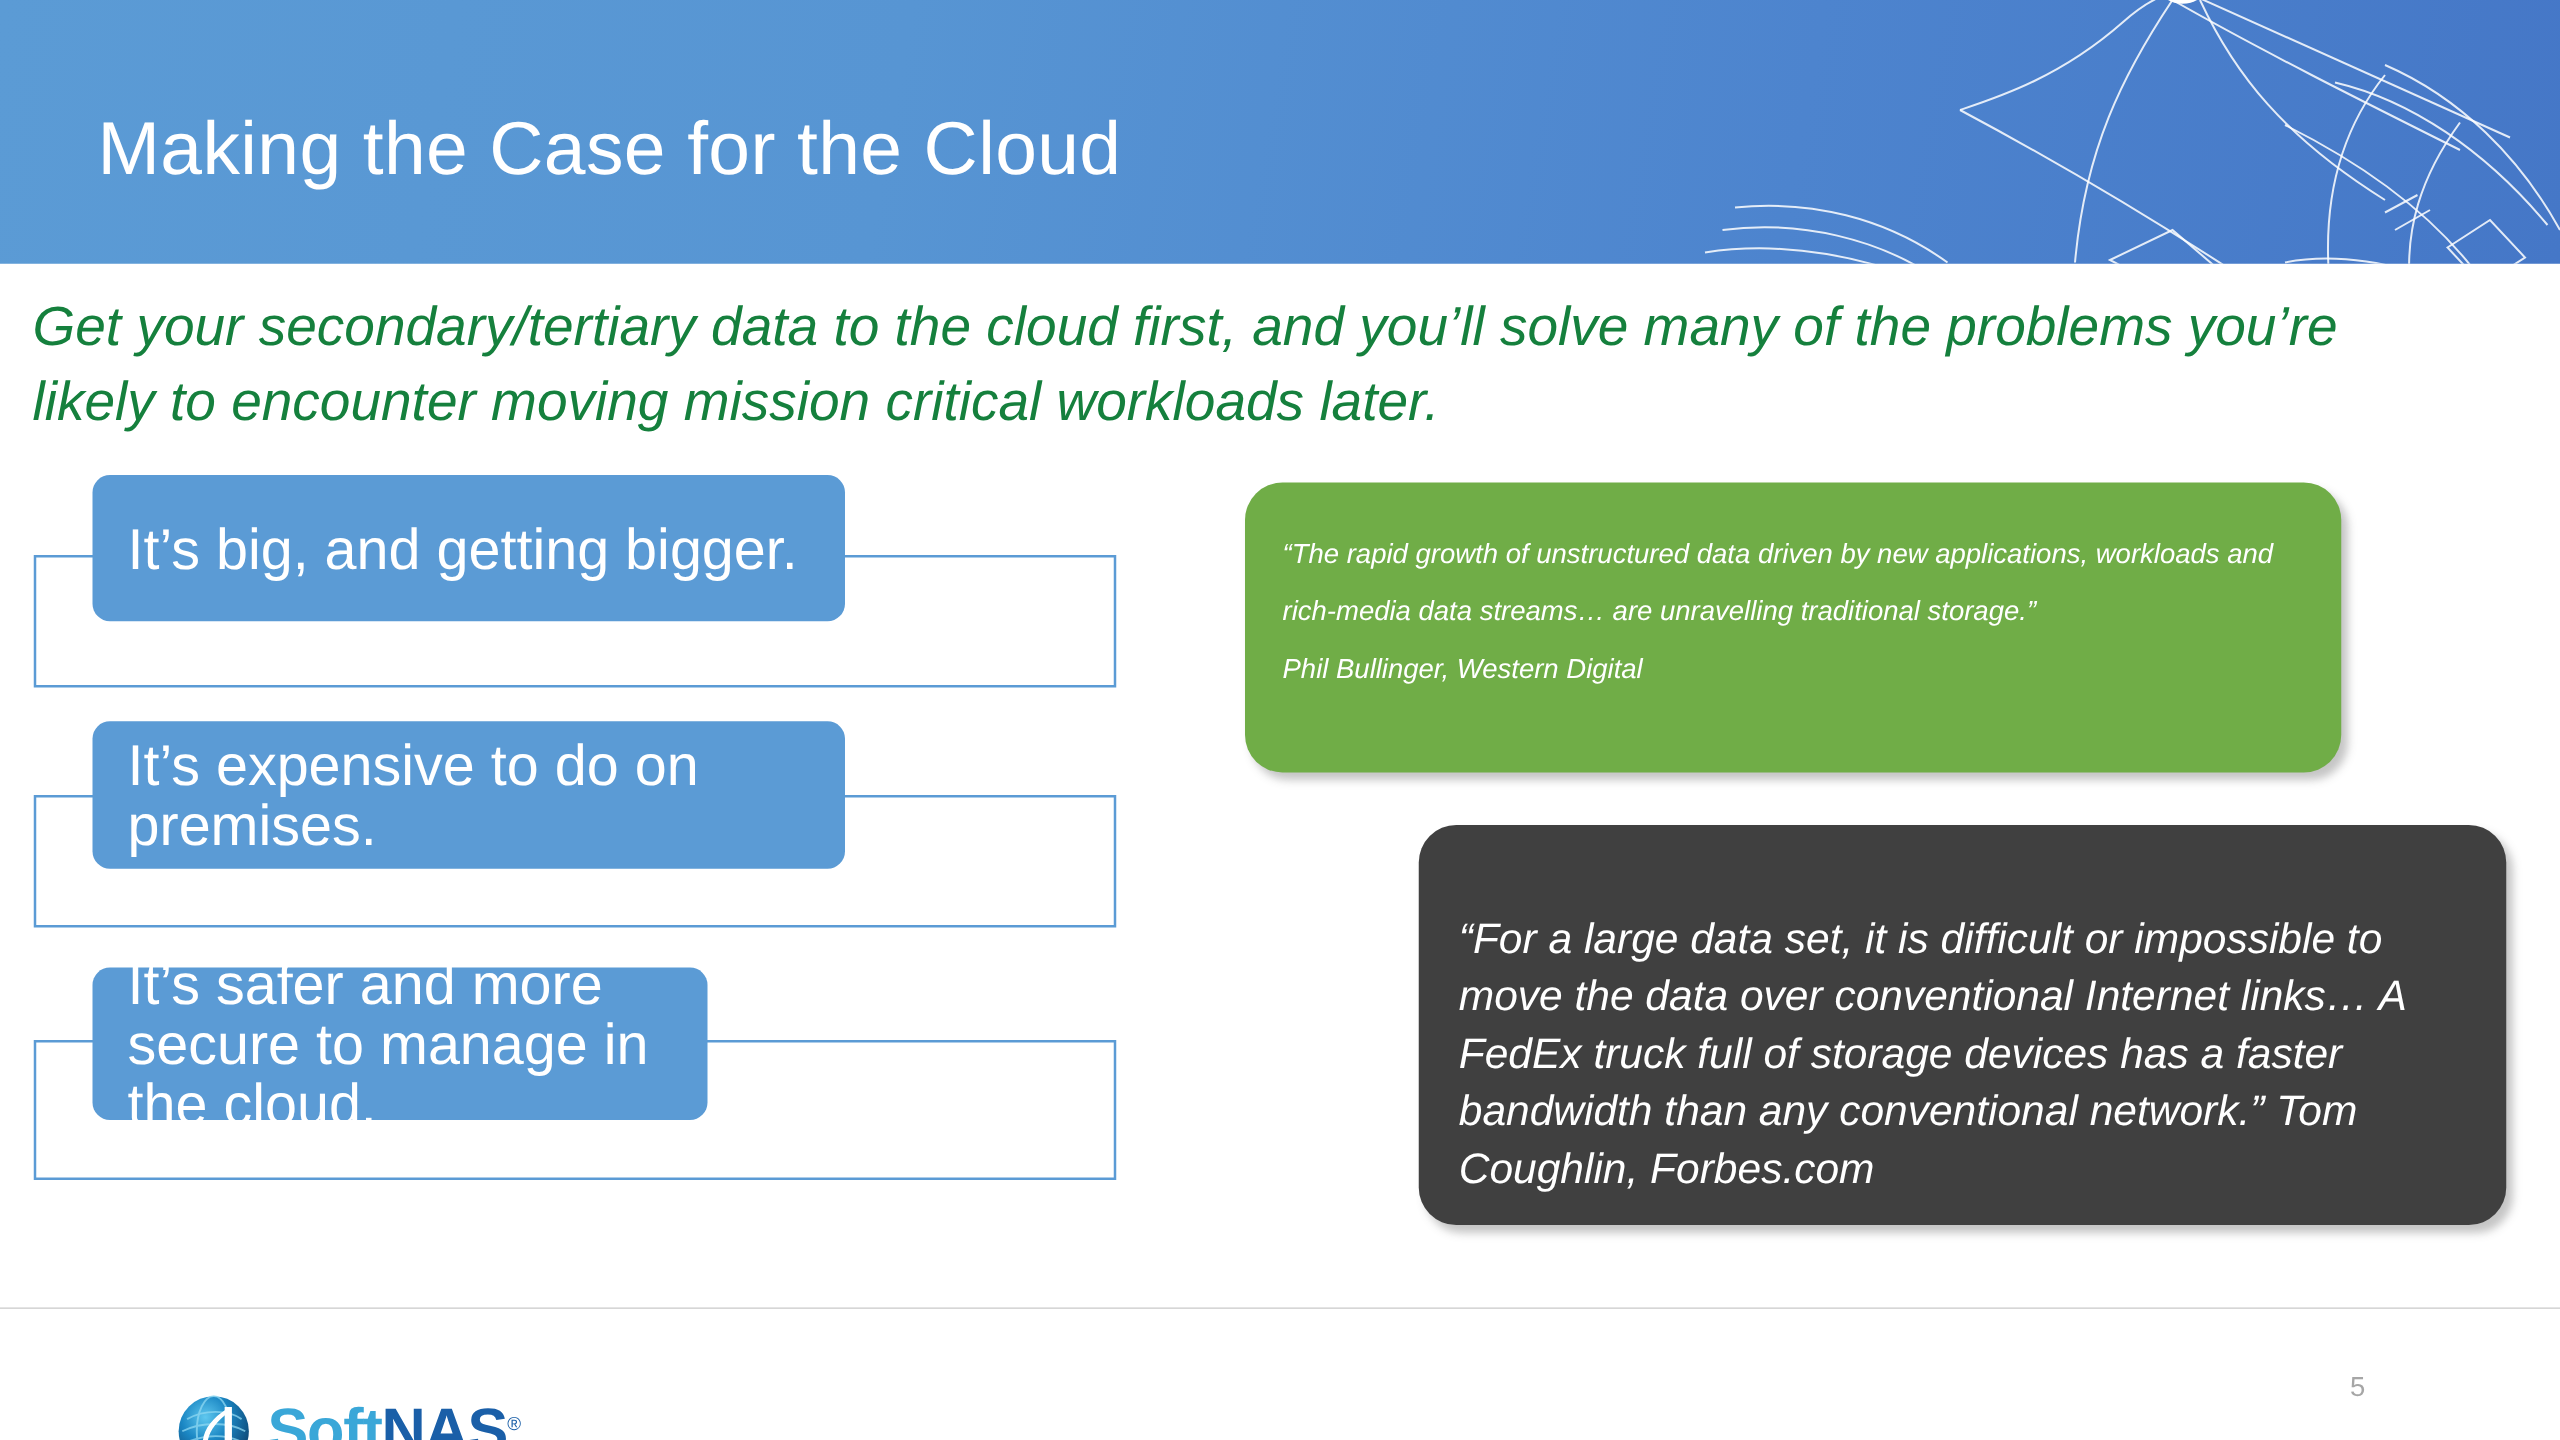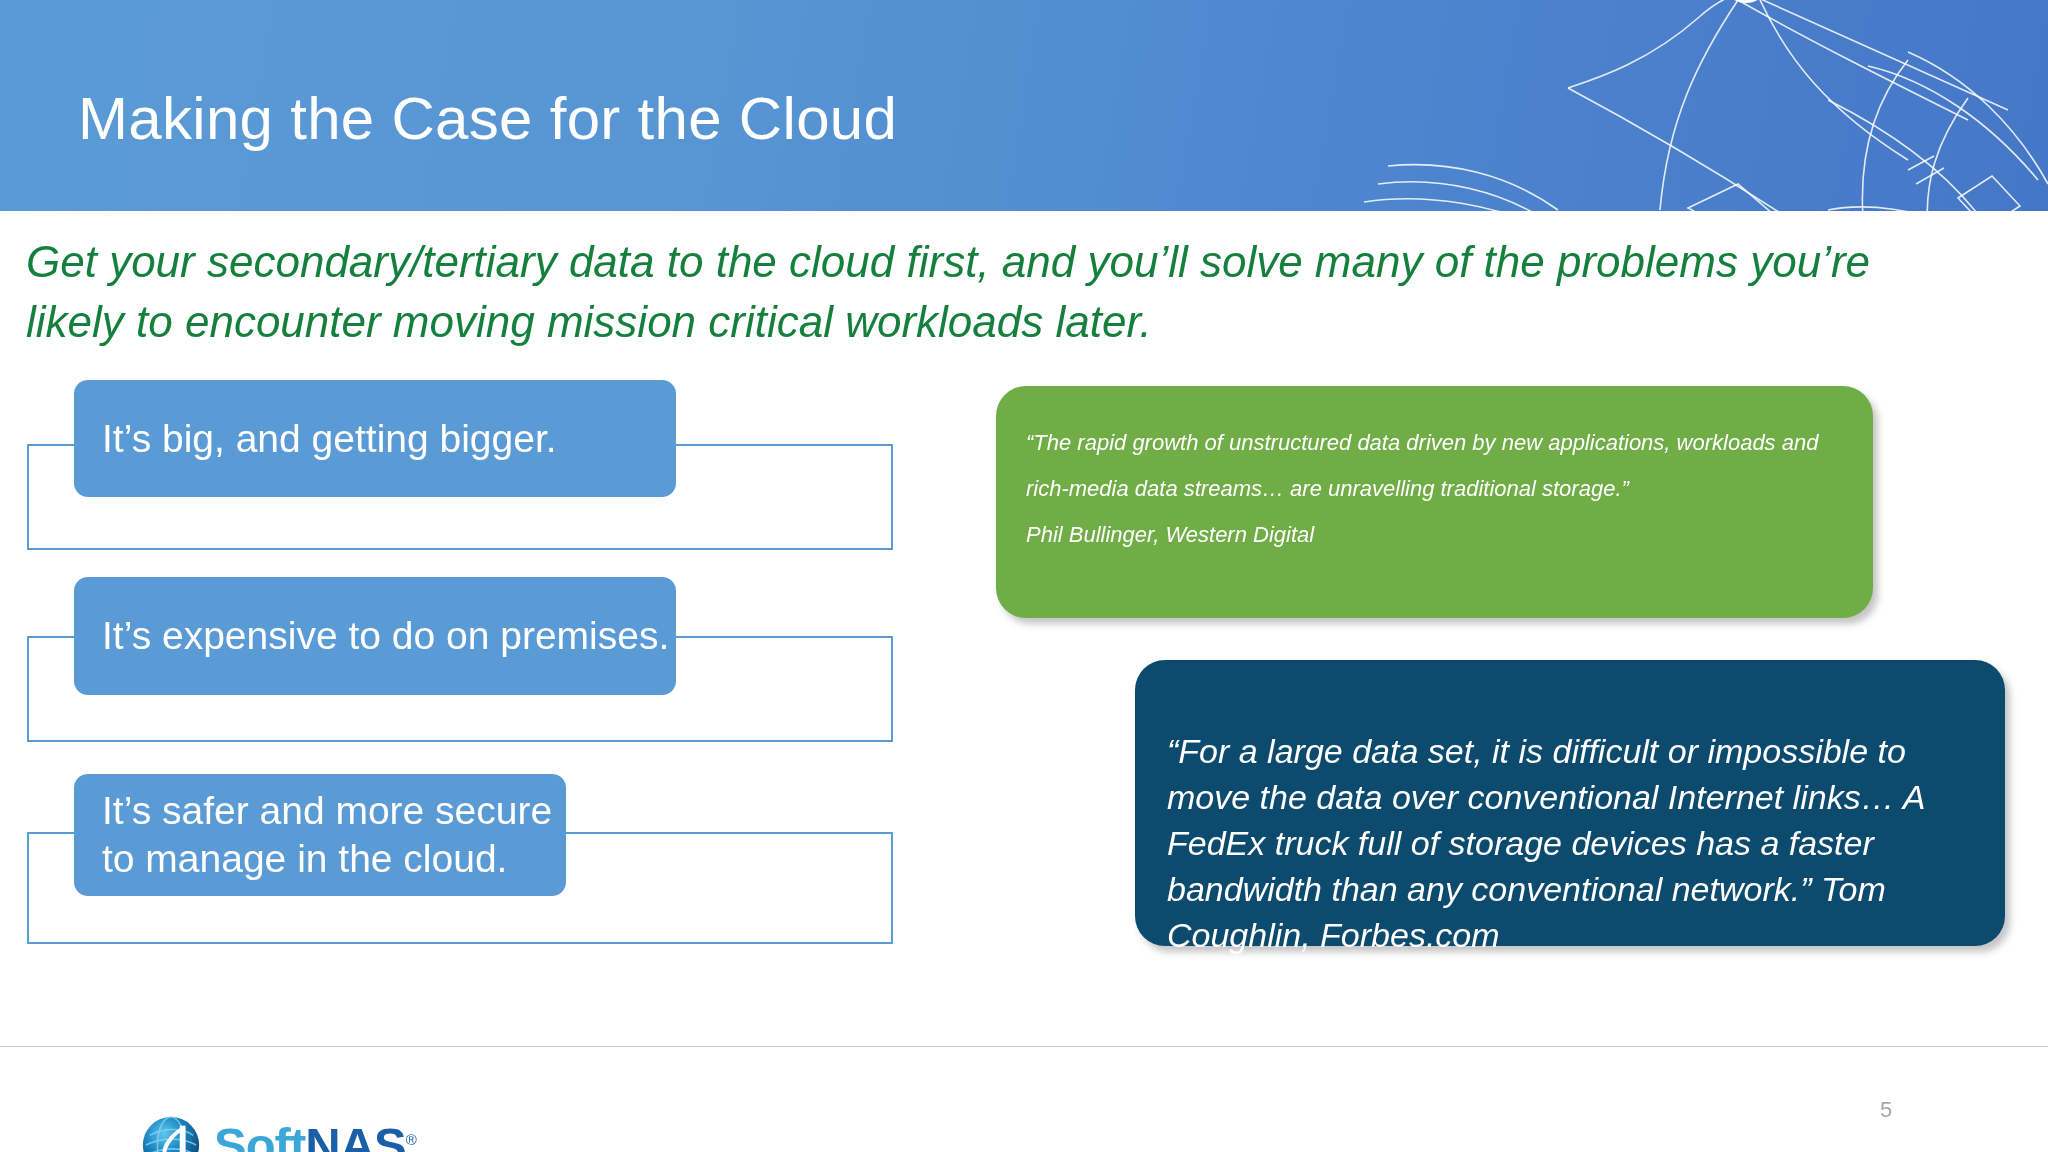--- a/index.html
+++ b/index.html
@@ -69,21 +69,21 @@
   .outline-3 { left: 27px; top: 832px; width: 866px; height: 112px; }
 
   .blue-box {
     position: absolute;
     background: #5b9bd5;
     border-radius: 14px;
     box-sizing: border-box;
     display: flex;
     align-items: center;
     color: #ffffff;
-    font-size: 39px;
+    font-size: 46px;
     line-height: 48px;
     padding: 0 0 0 28px;
     font-stretch: condensed;
   }
   .blue-1 { left: 74px; top: 380px; width: 602px; height: 117px; }
   .blue-2 { left: 74px; top: 577px; width: 602px; height: 118px; }
   .blue-3 { left: 74px; top: 774px; width: 492px; height: 122px; }
 
   
   .quote-card {
@@ -102,22 +102,22 @@
     height: 232px;
     background: #70ad47;
     padding: 34px 40px 0 30px;
     font-size: 22px;
     line-height: 46px;
   }
   .quote-orange {
     left: 1135px;
     top: 660px;
     width: 870px;
-    height: 286px;
-    background: #0c4a6e;
+    height: 320px;
+    background: #404040;
     padding: 68px 36px 0 32px;
     font-size: 34px;
     line-height: 46px;
   }
 
   
   .footer-rule {
     position: absolute;
     left: 0;
     top: 1046px;

